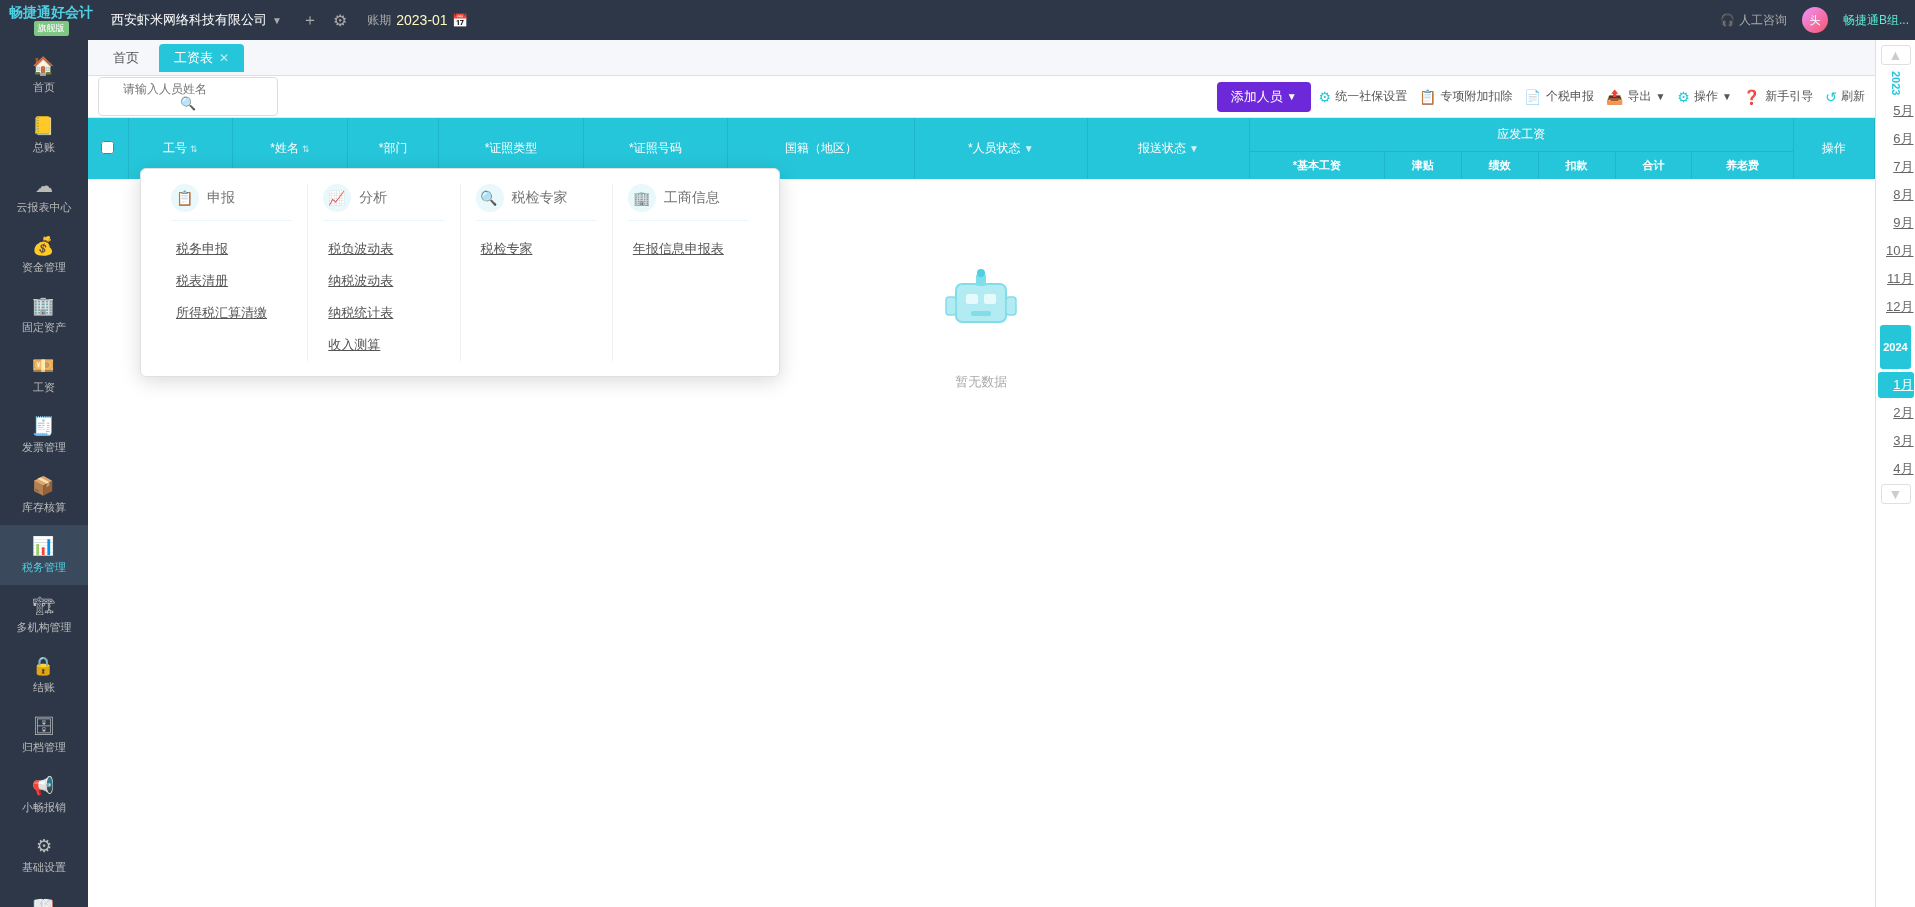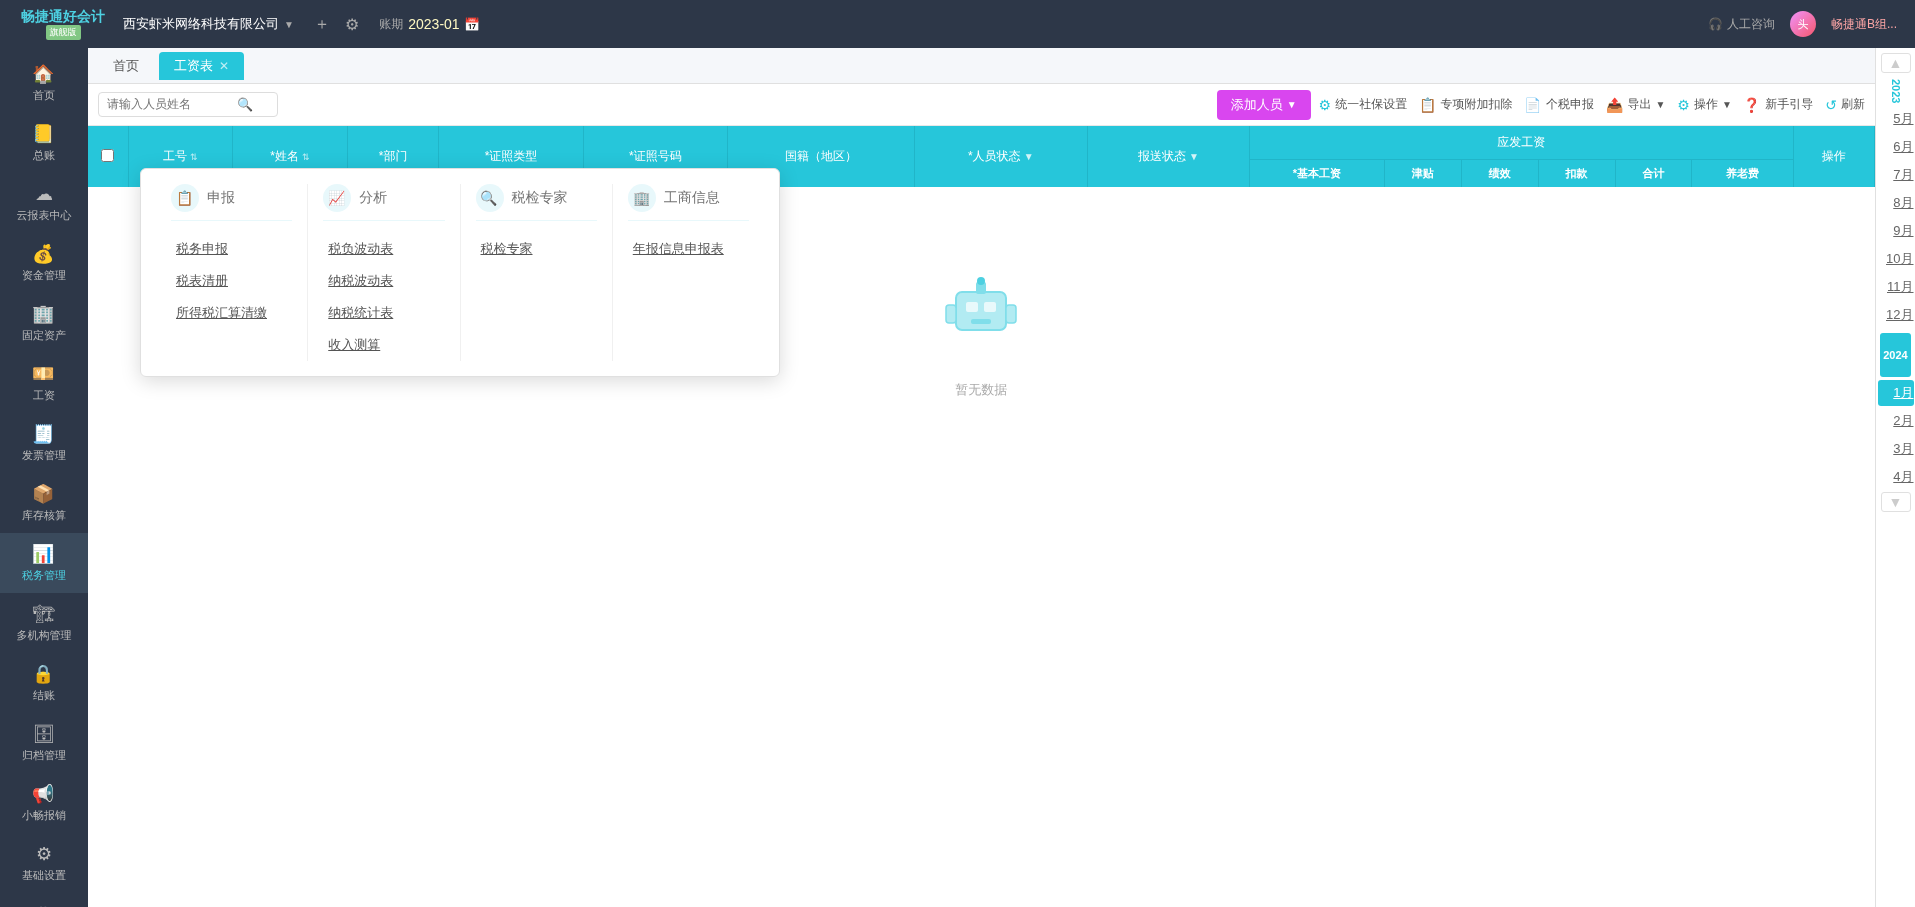--- a/index.html
+++ b/index.html
@@ -1,24 +1,24 @@
 <!DOCTYPE html>
 <html><head>
   <meta charset="utf-8">
   <style>
     * { box-sizing: border-box; margin: 0; padding: 0; }
     body { font-family: "Microsoft YaHei", "PingFang SC", sans-serif; font-size: 13px; background: #f0f2f5; overflow: hidden; width: 1915px; height: 907px; }
 
     
     .top-bar {
-      height: 48px;
+      height: 40px;
       background: #2d3748;
       display: flex;
       align-items: center;
-      padding: 0 18px;
+      padding: 0 6px;
       color: #fff;
       position: relative;
       z-index: 100;
     }
     .top-bar-logo {
       width: 90px;
       display: flex;
       flex-direction: column;
       align-items: center;
       justify-content: center;
@@ -99,21 +99,21 @@
       border-radius: 50%;
       background: linear-gradient(135deg, #f093fb, #f5576c);
       display: flex;
       align-items: center;
       justify-content: center;
       color: #fff;
       font-size: 11px;
       cursor: pointer;
     }
     .user-name {
-      color: #fca5a5;
+      color: #5eead4;
       font-size: 12px;
       cursor: pointer;
     }
 
     
     .layout {
       display: flex;
       height: calc(907px - 40px);
     }
 
@@ -200,41 +200,42 @@
       height: 42px;
       background: #fff;
       display: flex;
       align-items: center;
       padding: 0 10px;
       gap: 8px;
       border-bottom: 1px solid #e8e8e8;
     }
     .search-box {
       display: flex;
-      align-items: flex-start;
+      align-items: center;
       border: 1px solid #ddd;
       border-radius: 4px;
       padding: 4px 8px;
       background: #fff;
       width: 180px;
+      flex-direction: column;
     }
     .search-box input {
       border: none;
       outline: none;
       font-size: 12px;
       color: #999;
       width: 130px;
       background: transparent;
     }
     .search-icon {
       color: #999;
       font-size: 13px;
     }
     .add-btn {
-      background: #d946ef;
+      background: #6d28d9;
       color: #fff;
       border: none;
       border-radius: 4px;
       padding: 6px 14px;
       cursor: pointer;
       font-size: 13px;
       display: flex;
       align-items: center;
       gap: 4px;
       margin-left: auto;

